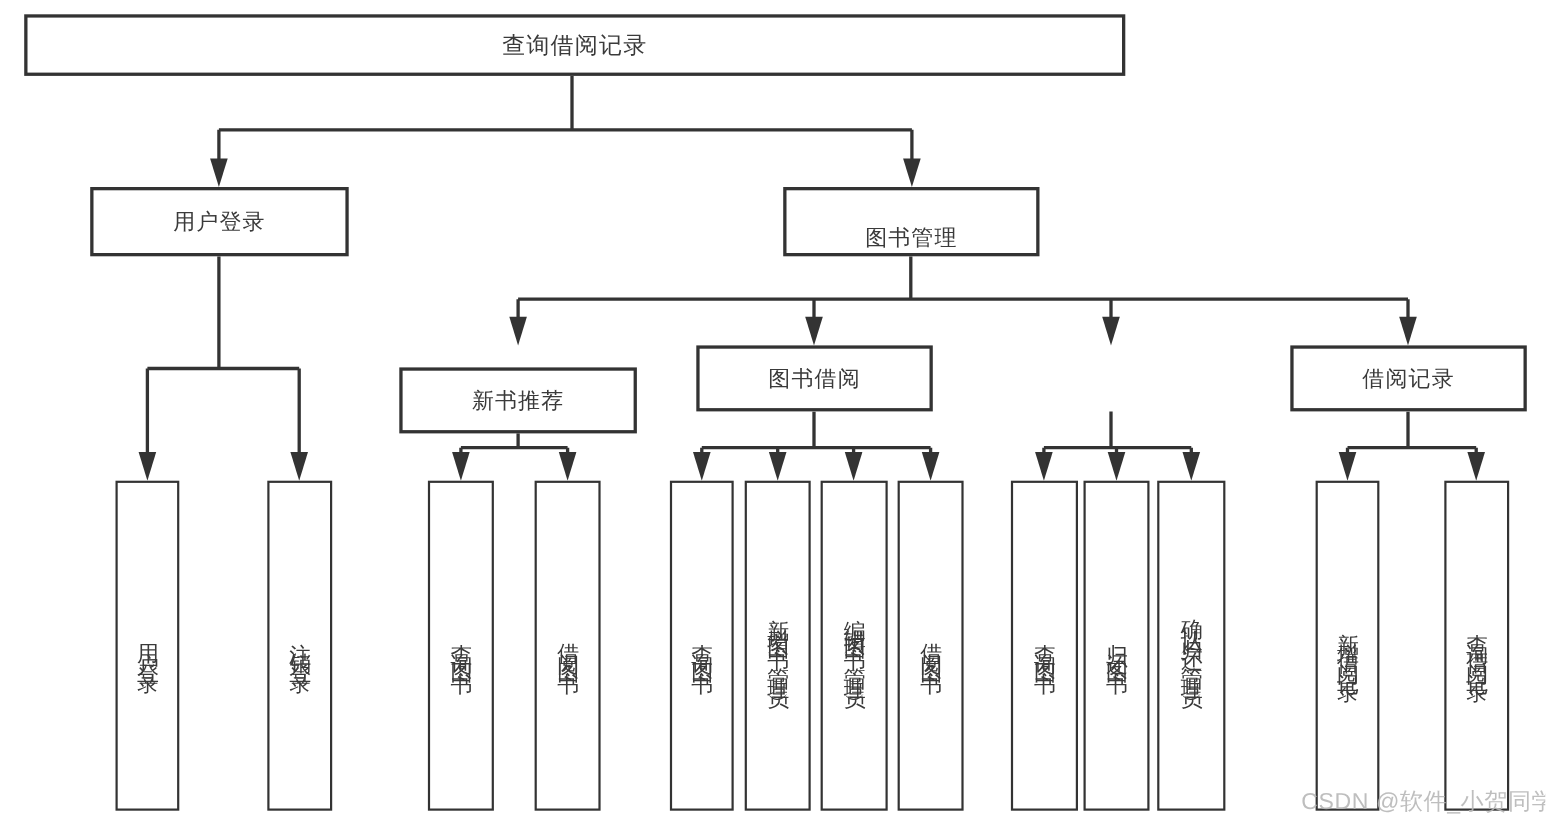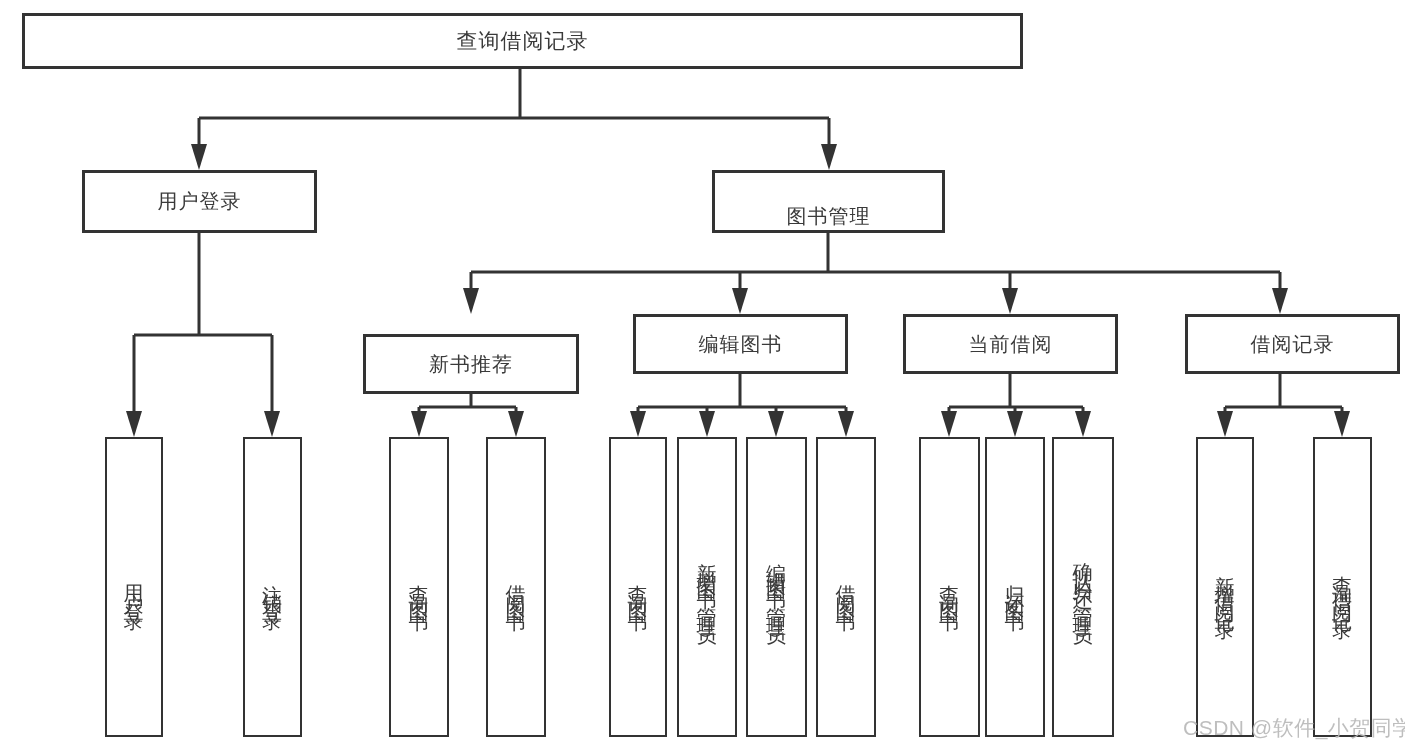--- a/index.html
+++ b/index.html
@@ -122,26 +122,23 @@
     <span>用户登录</span>
   </div>
   <div class="box hbox" style="left:712px;top:170px;width:233px;height:63px;align-items:flex-end;">
     <span>图书管理</span>
   </div>
 
   <div class="box hbox" style="left:363px;top:314px;width:216px;height:60px;margin-top:20px;">
     <span>新书推荐</span>
   </div>
   <div class="box hbox" style="left:633px;top:314px;width:215px;height:60px;">
-    <span>编辑图书</span>
+    <span>图书借阅</span>
   </div>
-  <div class="box hbox" style="left:903px;top:314px;width:215px;height:60px;">
-    <span>当前借阅</span>
-  </div>
-  <div class="box hbox" style="left:1173px;top:314px;width:215px;height:60px;margin-left:12px;">
+  <div class="box hbox" style="left:1173px;top:314px;width:215px;height:60px;">
     <span>借阅记录</span>
   </div>
 
   <div class="box vbox" style="left:105px;top:437px;width:58px;height:300px;">
     <span class="vtext">用户登录</span>
   </div>
   <div class="box vbox" style="left:243px;top:437px;width:59px;height:300px;">
     <span class="vtext">注销登录</span>
   </div>
 

